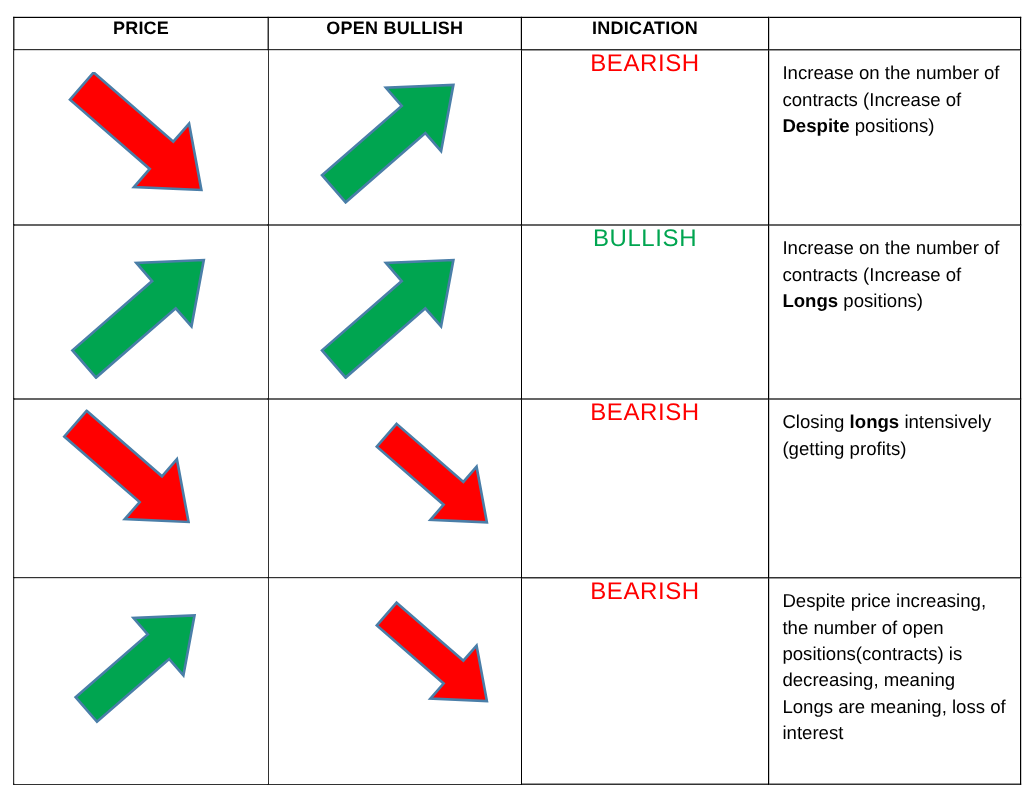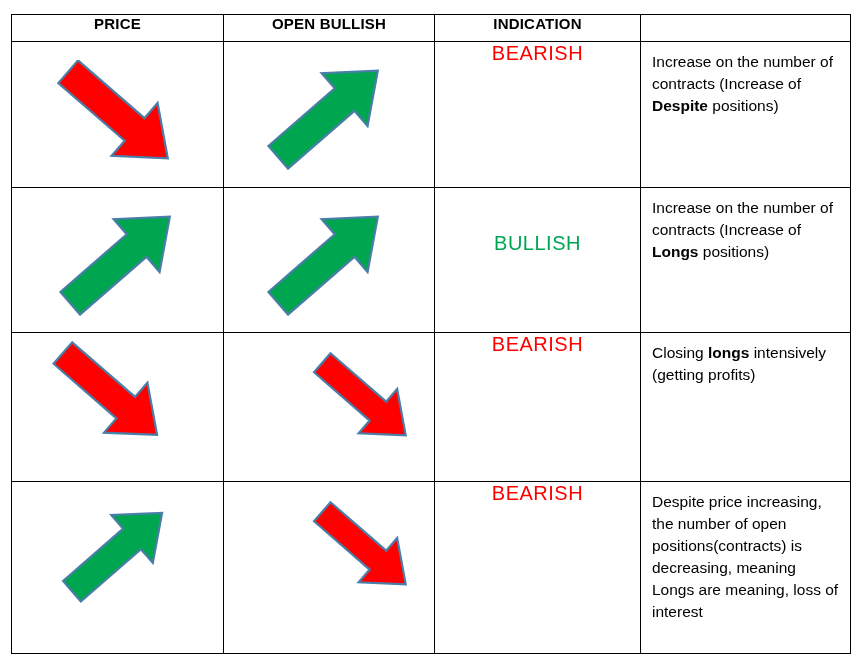--- a/index.html
+++ b/index.html
@@ -176,21 +176,21 @@
         <td class="arrow-cell">
           <span class="arrow-wrap">
             <svg style="left:30px; top:16px;" width="148" height="112" viewBox="0 0 148 112">
               <g transform="translate(74,56) rotate(-41) translate(-74,-56)">
                 <path d="M 8 41 L 96 41 L 96 21 L 140 56 L 96 91 L 96 71 L 8 71 Z" fill="#00A550" stroke="#4A7EA8" stroke-width="2.2" stroke-linejoin="miter"></path>
               </g>
             </svg>
           </span>
         </td>
         <td class="ind-cell">
-          <span class="ind-text ind-bullish" style="color: rgb(0, 165, 80); margin-top: 44px;">BULLISH</span>
+          <span class="ind-text ind-bullish" style="color: rgb(0, 165, 80);">BULLISH</span>
         </td>
         <td class="note-cell">
           <span class="note-text">Increase on the number of contracts (Increase of <b>Longs</b> positions)</span>
         </td>
       </tr>
 
       <tr class="r3">
         <td class="arrow-cell">
           <span class="arrow-wrap">
             <svg style="left:28px; top:8px;" width="140" height="106" viewBox="0 0 148 110">

